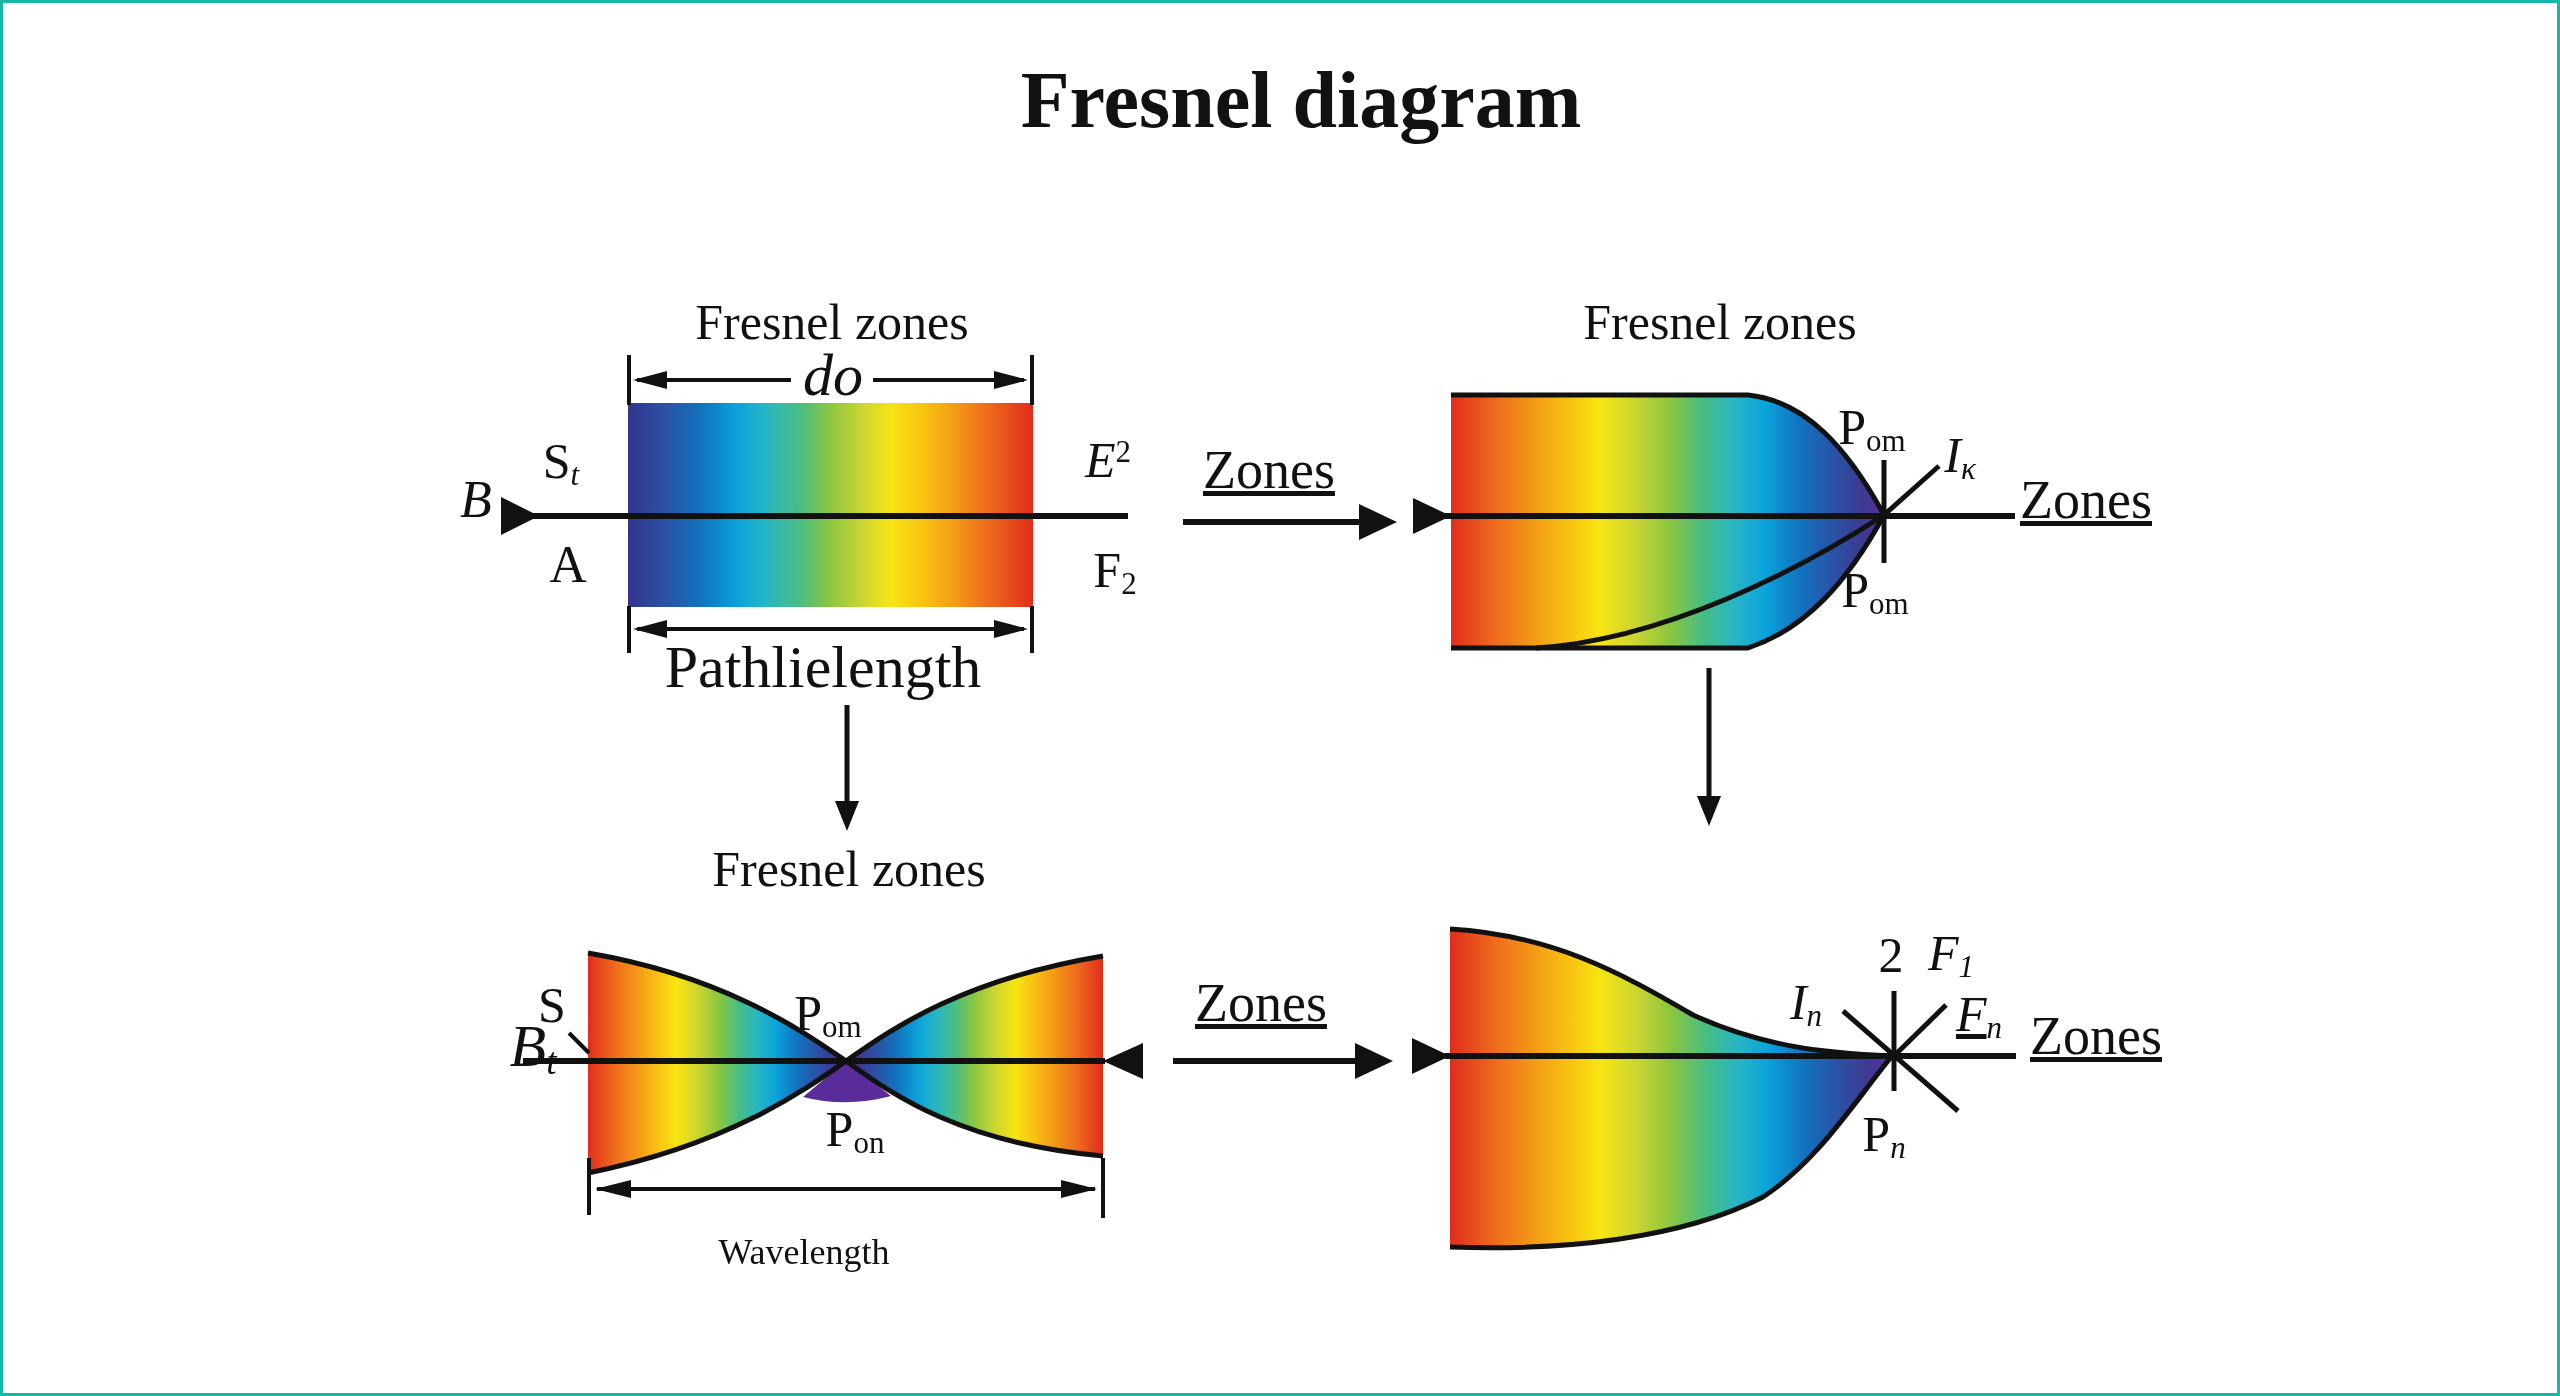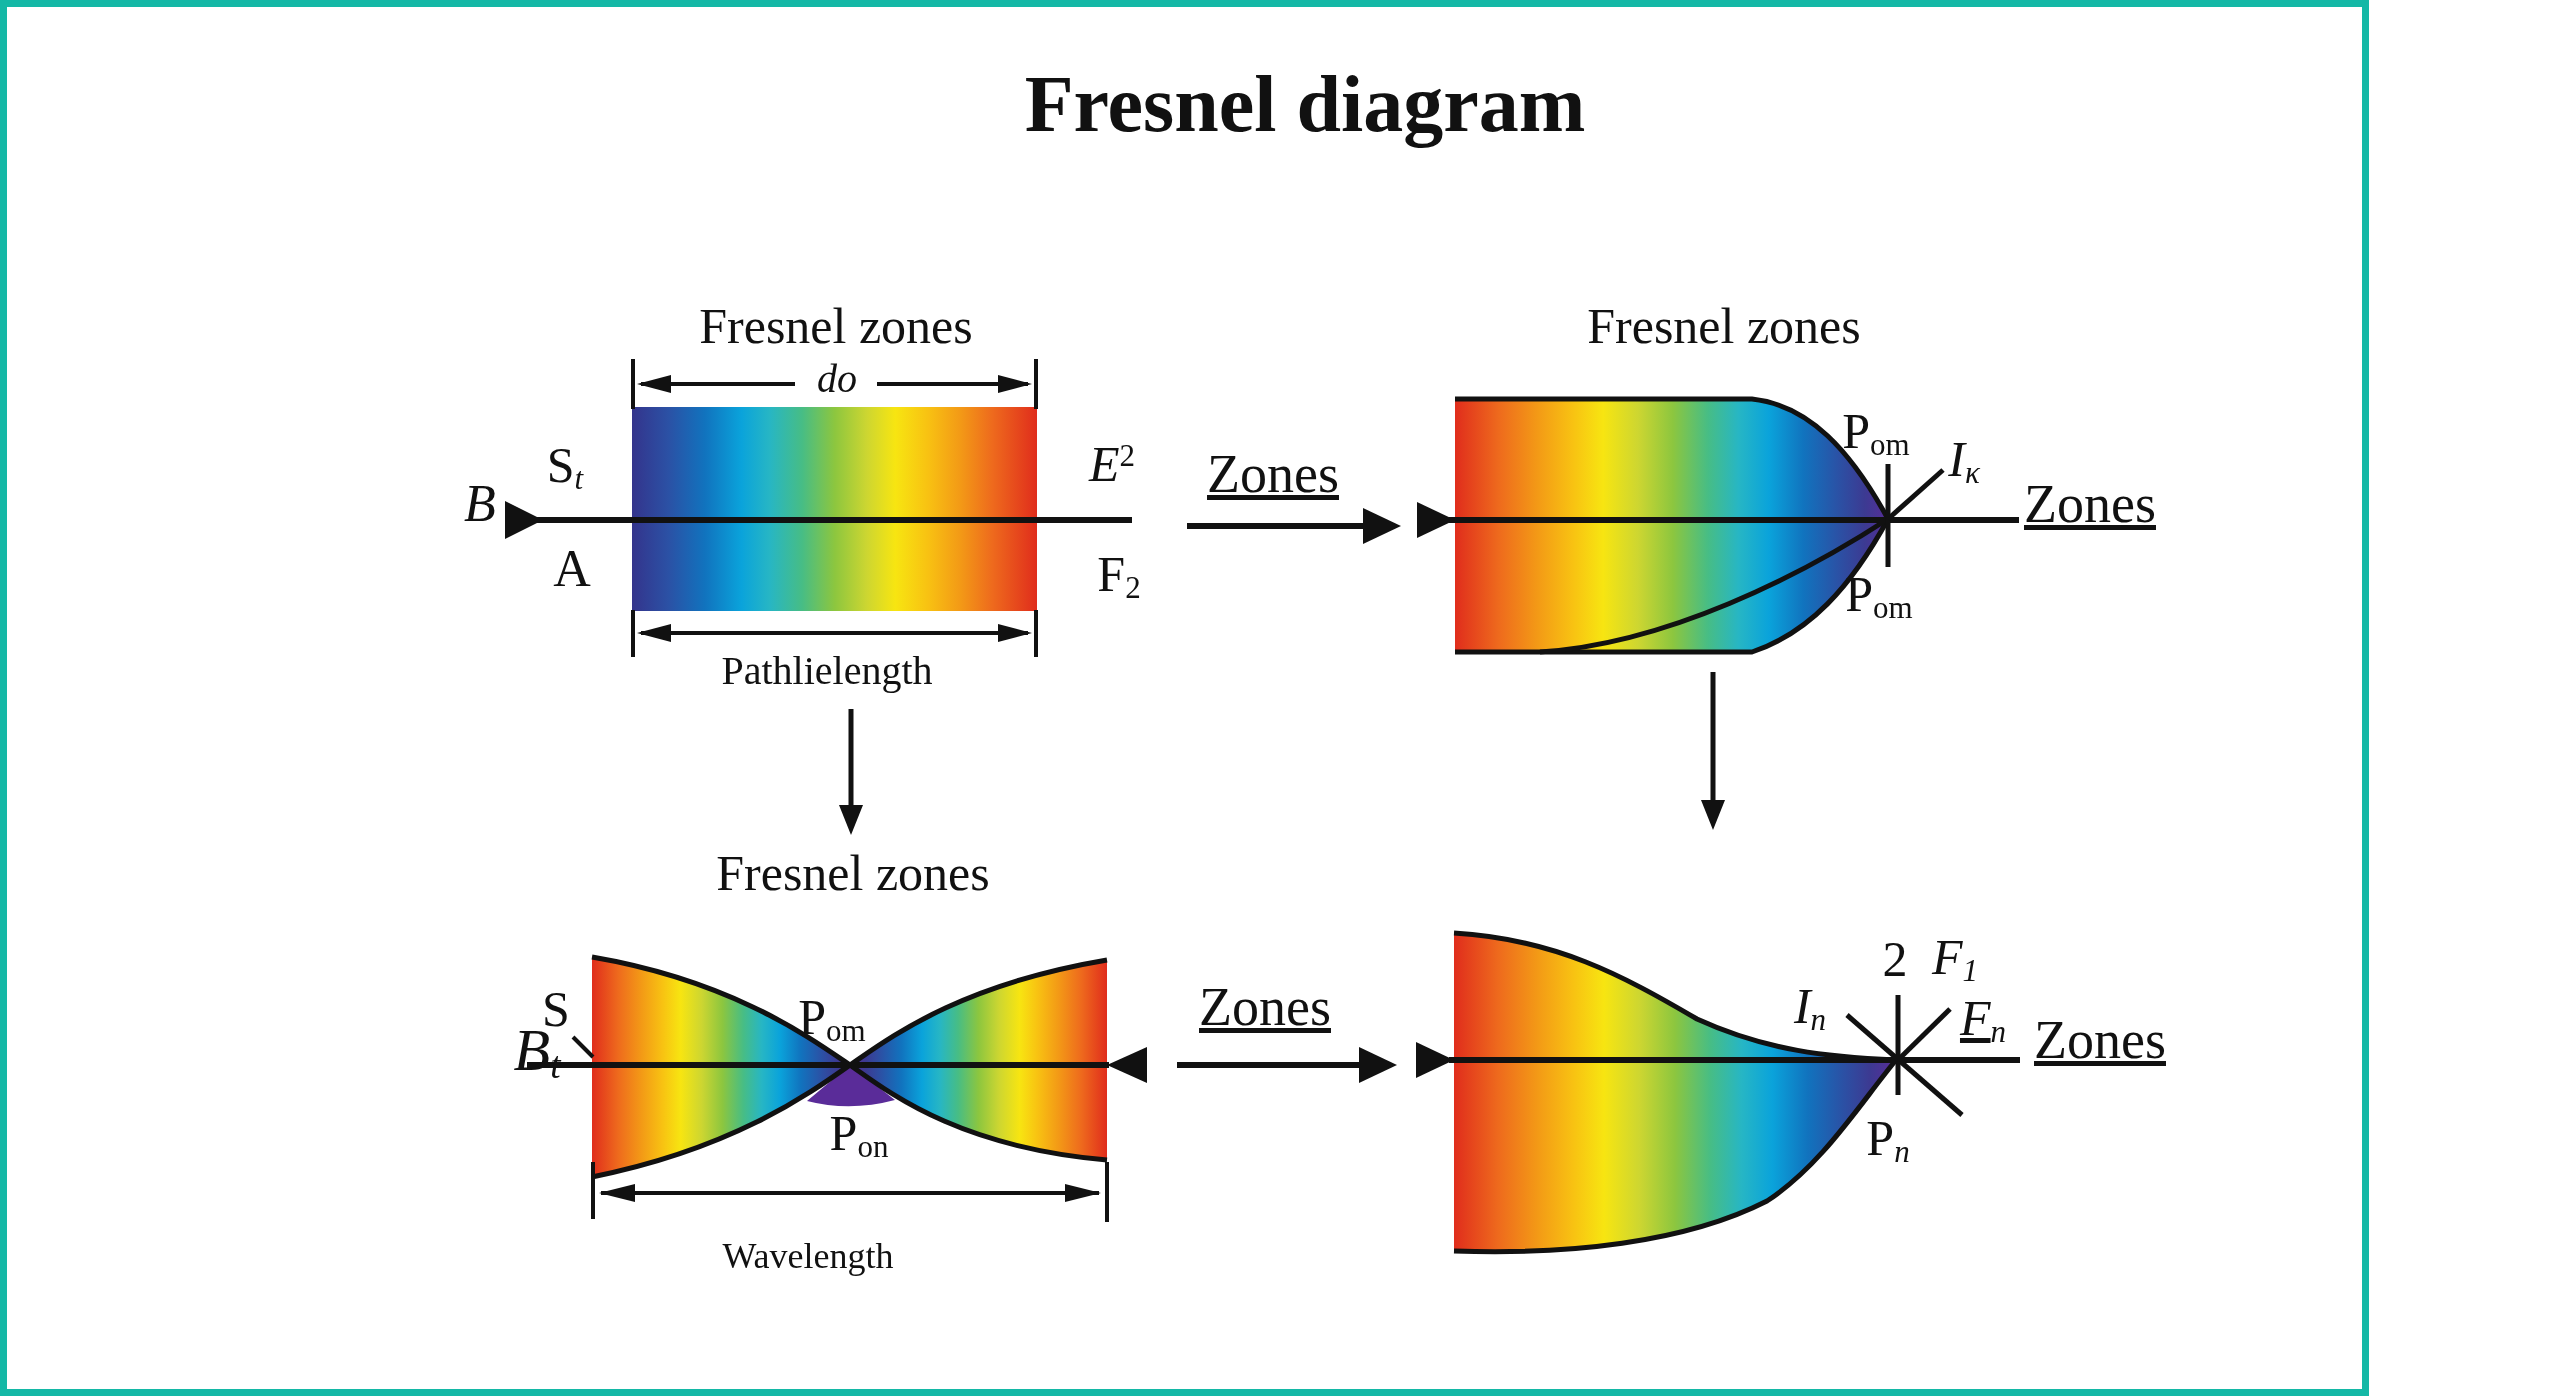--- a/index.html
+++ b/index.html
@@ -1,35 +1,35 @@
 <!DOCTYPE html>
 <html><head>
 <meta charset="utf-8">
 <style>
   html,body{margin:0;padding:0;background:#ffffff;}
   .canvas{
-    position:relative;width:2369px;height:1396px;
+    position:relative;width:2560px;height:1396px;
     background:#ffffff;box-sizing:border-box;
-    border:7px solid #14b8a6;
+    border:3px solid #14b8a6;
     font-family:"Liberation Serif",serif;color:#111;
     overflow:hidden;
   }
   svg.layer{position:absolute;left:0;top:0;}
   .lbl{
     position:absolute;transform:translate(-50%,-50%);
     font-size:50px;line-height:1;white-space:nowrap;color:#111;
     font-family:"Liberation Serif",serif;
   }
   .lbl sub{font-size:0.62em;position:relative;top:0.22em;vertical-align:baseline;}
   .lbl sup{font-size:0.62em;position:relative;top:-0.5em;vertical-align:baseline;}
   .it{font-style:italic;}
   .main-title{font-size:80px;font-weight:bold;}
   .ptitle{font-size:50px;}
   .zones{font-size:54px;text-decoration:underline;}
-  .dimlbl{font-size:40px;}
+  .dimlbl{font-size:60px;}
 </style>
 </head>
 <body>
 
 <div class="canvas">
 
   <svg class="layer" width="2560" height="1396" viewBox="0 0 2560 1396">
     <defs>
       <linearGradient id="gTL" gradientUnits="userSpaceOnUse" x1="625" y1="0" x2="1030" y2="0">
         <stop offset="0" stop-color="#34348c"></stop>

